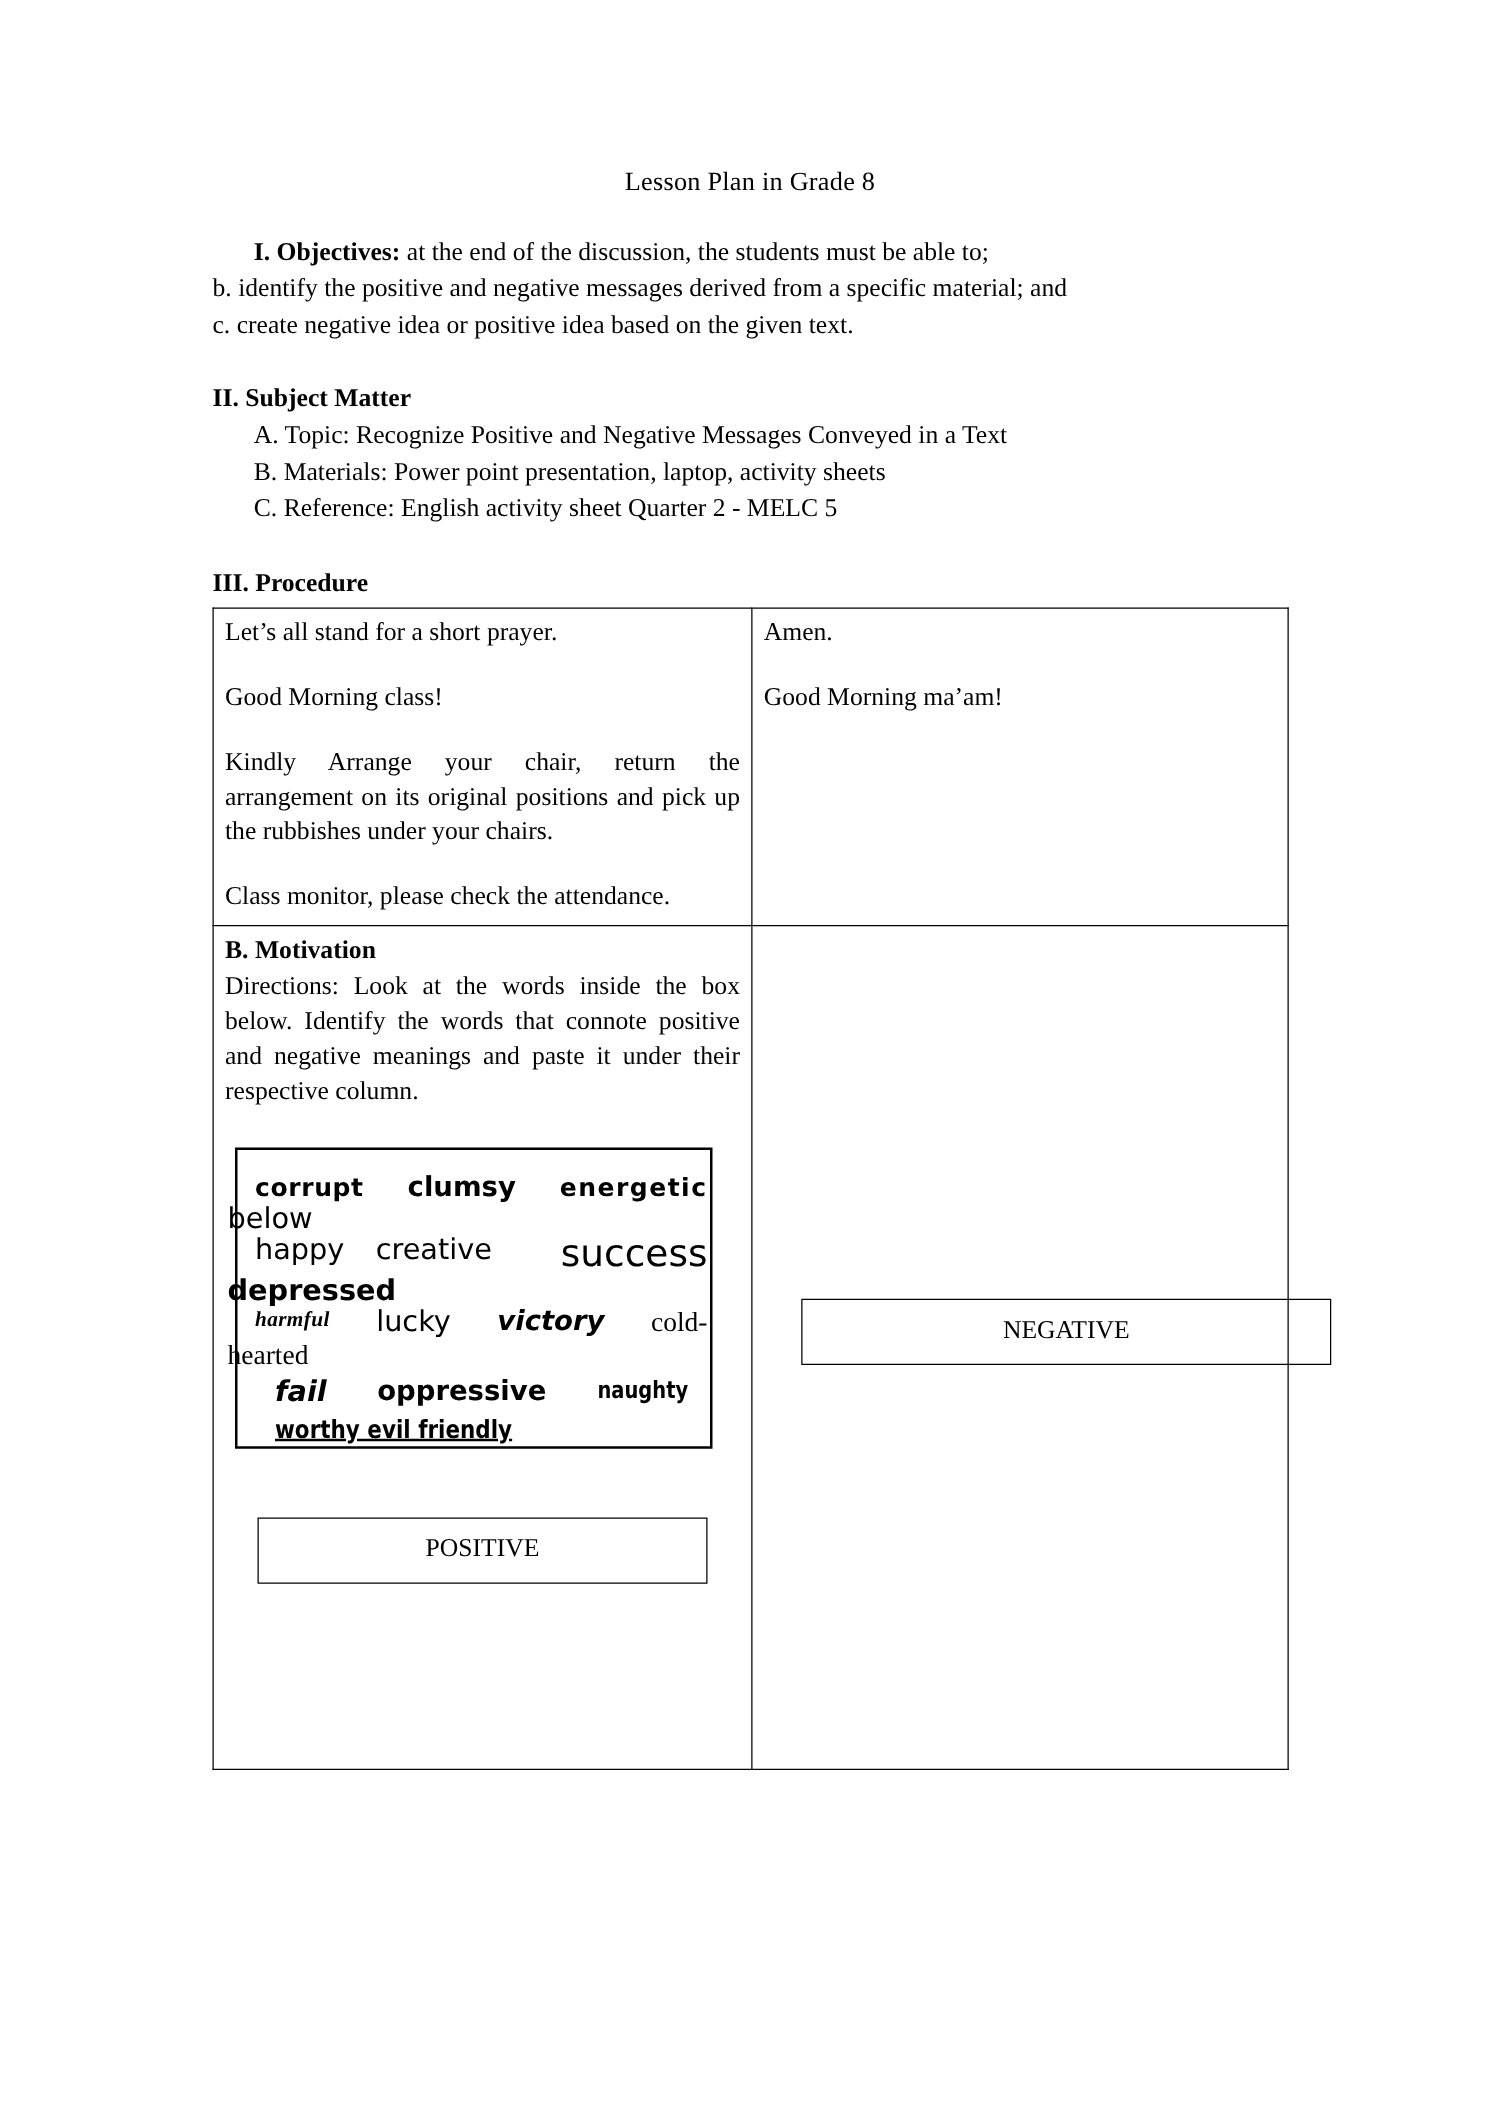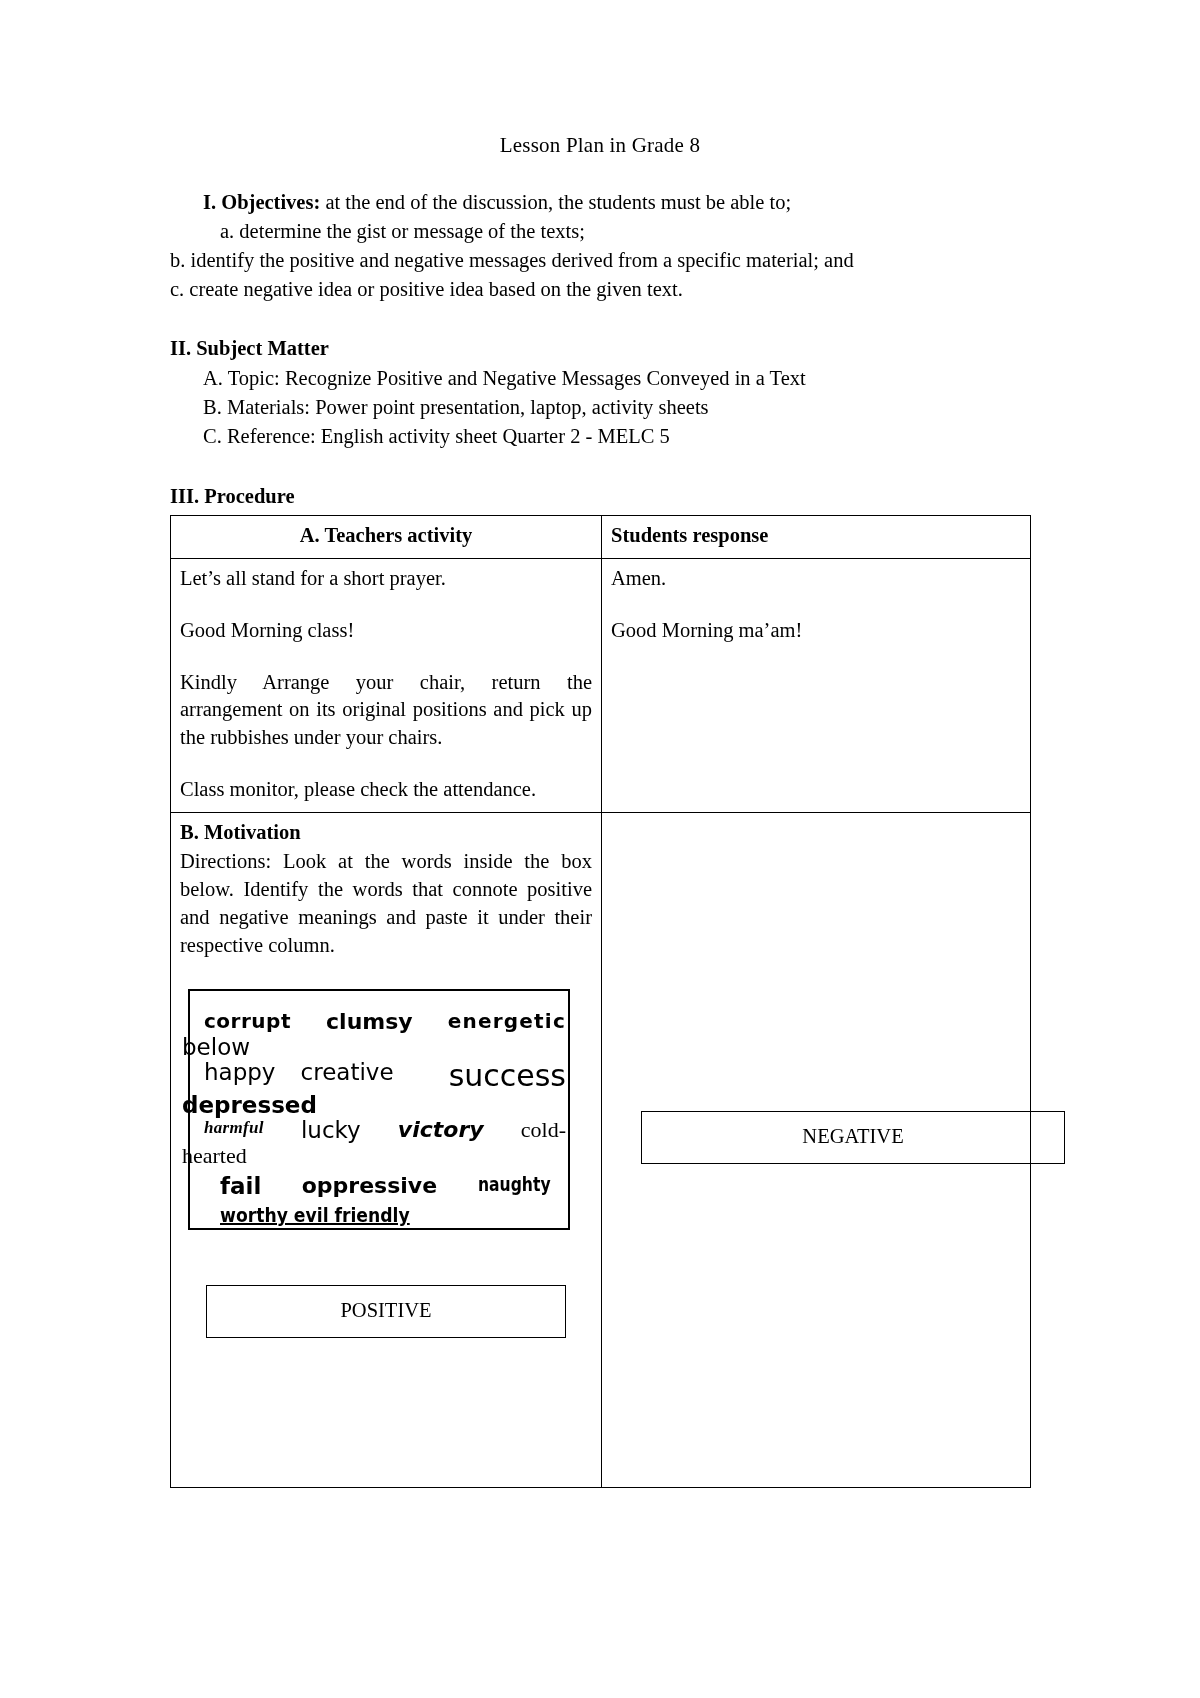--- a/index.html
+++ b/index.html
@@ -118,21 +118,21 @@
   .f-energetic{ font-family: "DejaVu Sans", sans-serif; font-weight: bold; font-size: 20px; letter-spacing: 1.2px; }
   .f-calm     { font-family: "DejaVu Sans", sans-serif; font-weight: normal; font-size: 23px; }
   .f-happy    { font-family: "DejaVu Sans", sans-serif; font-weight: normal; font-size: 23px; }
   .f-creative { font-family: "DejaVu Sans", sans-serif; font-weight: normal; font-size: 23px; }
   .f-success  { font-family: "DejaVu Sans", sans-serif; font-weight: normal; font-size: 30px; margin-left: 30px; }
   .f-depressed{ font-family: "DejaVu Sans", sans-serif; font-weight: bold; font-size: 23px; }
   .f-harmful  { font-family: "Liberation Serif", serif; font-weight: bold; font-style: italic; font-size: 17px; letter-spacing: 0.3px; }
   .f-lucky    { font-family: "DejaVu Sans", sans-serif; font-weight: normal; font-size: 23px; }
   .f-victory  { font-family: "DejaVu Sans", sans-serif; font-weight: bold; font-style: italic; font-size: 22px; }
   .f-cold     { font-family: "Liberation Serif", serif; font-weight: normal; font-size: 22px; }
-  .f-fail     { font-family: "DejaVu Sans", sans-serif; font-weight: bold; font-size: 23px; }
+  .f-fail     { font-family: "DejaVu Sans", sans-serif; font-weight: bold; font-size: 23px; font-style: italic; }
   .f-oppressive{font-family: "DejaVu Sans", sans-serif; font-weight: bold; font-size: 22px; }
   .f-naughty  { font-family: "DejaVu Sans", sans-serif; font-weight: bold; font-size: 19px; transform: scaleX(0.82); display:inline-block; transform-origin: left center; }
   .f-worthy   { font-family: "DejaVu Sans", sans-serif; font-weight: bold; font-size: 20px; text-decoration: underline; transform: scaleX(0.86); display:inline-block; transform-origin: left center; }
 
   .row1 { padding-top: 2px; }
   .row-calm { margin-left: -8px; }
   .row-dep  { margin-left: -8px; }
   .row-hearted { margin-left: -8px; }
 
   .label-box {
@@ -156,42 +156,37 @@
 </style>
 </head>
 <body>
 
 <div class="page">
 
   <div class="doc-title">Lesson Plan in Grade 8</div>
 
   <div class="block">
     <div class="obj-head"><b>I. Objectives:</b><span> at the end of the discussion, the students must be able to;</span></div>
-    <div class="obj-a">a. determine the gist or message of the texts;</div>
     <div class="obj-b">b. identify the positive and negative messages derived from a specific material; and</div>
     <div class="obj-c">c. create negative idea or positive idea based on the given text.</div>
   </div>
 
   <div class="block">
     <div class="sec-head">II. Subject Matter</div>
     <div class="sub">A. Topic: Recognize Positive and Negative Messages Conveyed in a Text</div>
     <div class="sub">B. Materials: Power point presentation, laptop, activity sheets</div>
     <div class="sub">C. Reference: English activity sheet Quarter 2 - MELC 5</div>
   </div>
 
   <div class="block">
     <div class="proc-head">III. Procedure</div>
   </div>
 
   <table class="proc">
     <tbody>
-        <tr class="hdr">
-      <td class="c1 th-left">A. Teachers activity</td>
-      <td class="c2 th-right">Students response</td>
-    </tr>
 
     <tr>
       <td class="c1">
         <p class="cell">Let’s all stand for a short prayer.</p>
         <p class="cell gap">Good Morning class!</p>
         <p class="cell gap just">Kindly Arrange your chair, return the arrangement on its original positions and pick up the rubbishes under your chairs.</p>
         <p class="cell gap">Class monitor, please check the attendance.</p>
       </td>
       <td class="c2">
         <p class="cell">Amen.</p>

